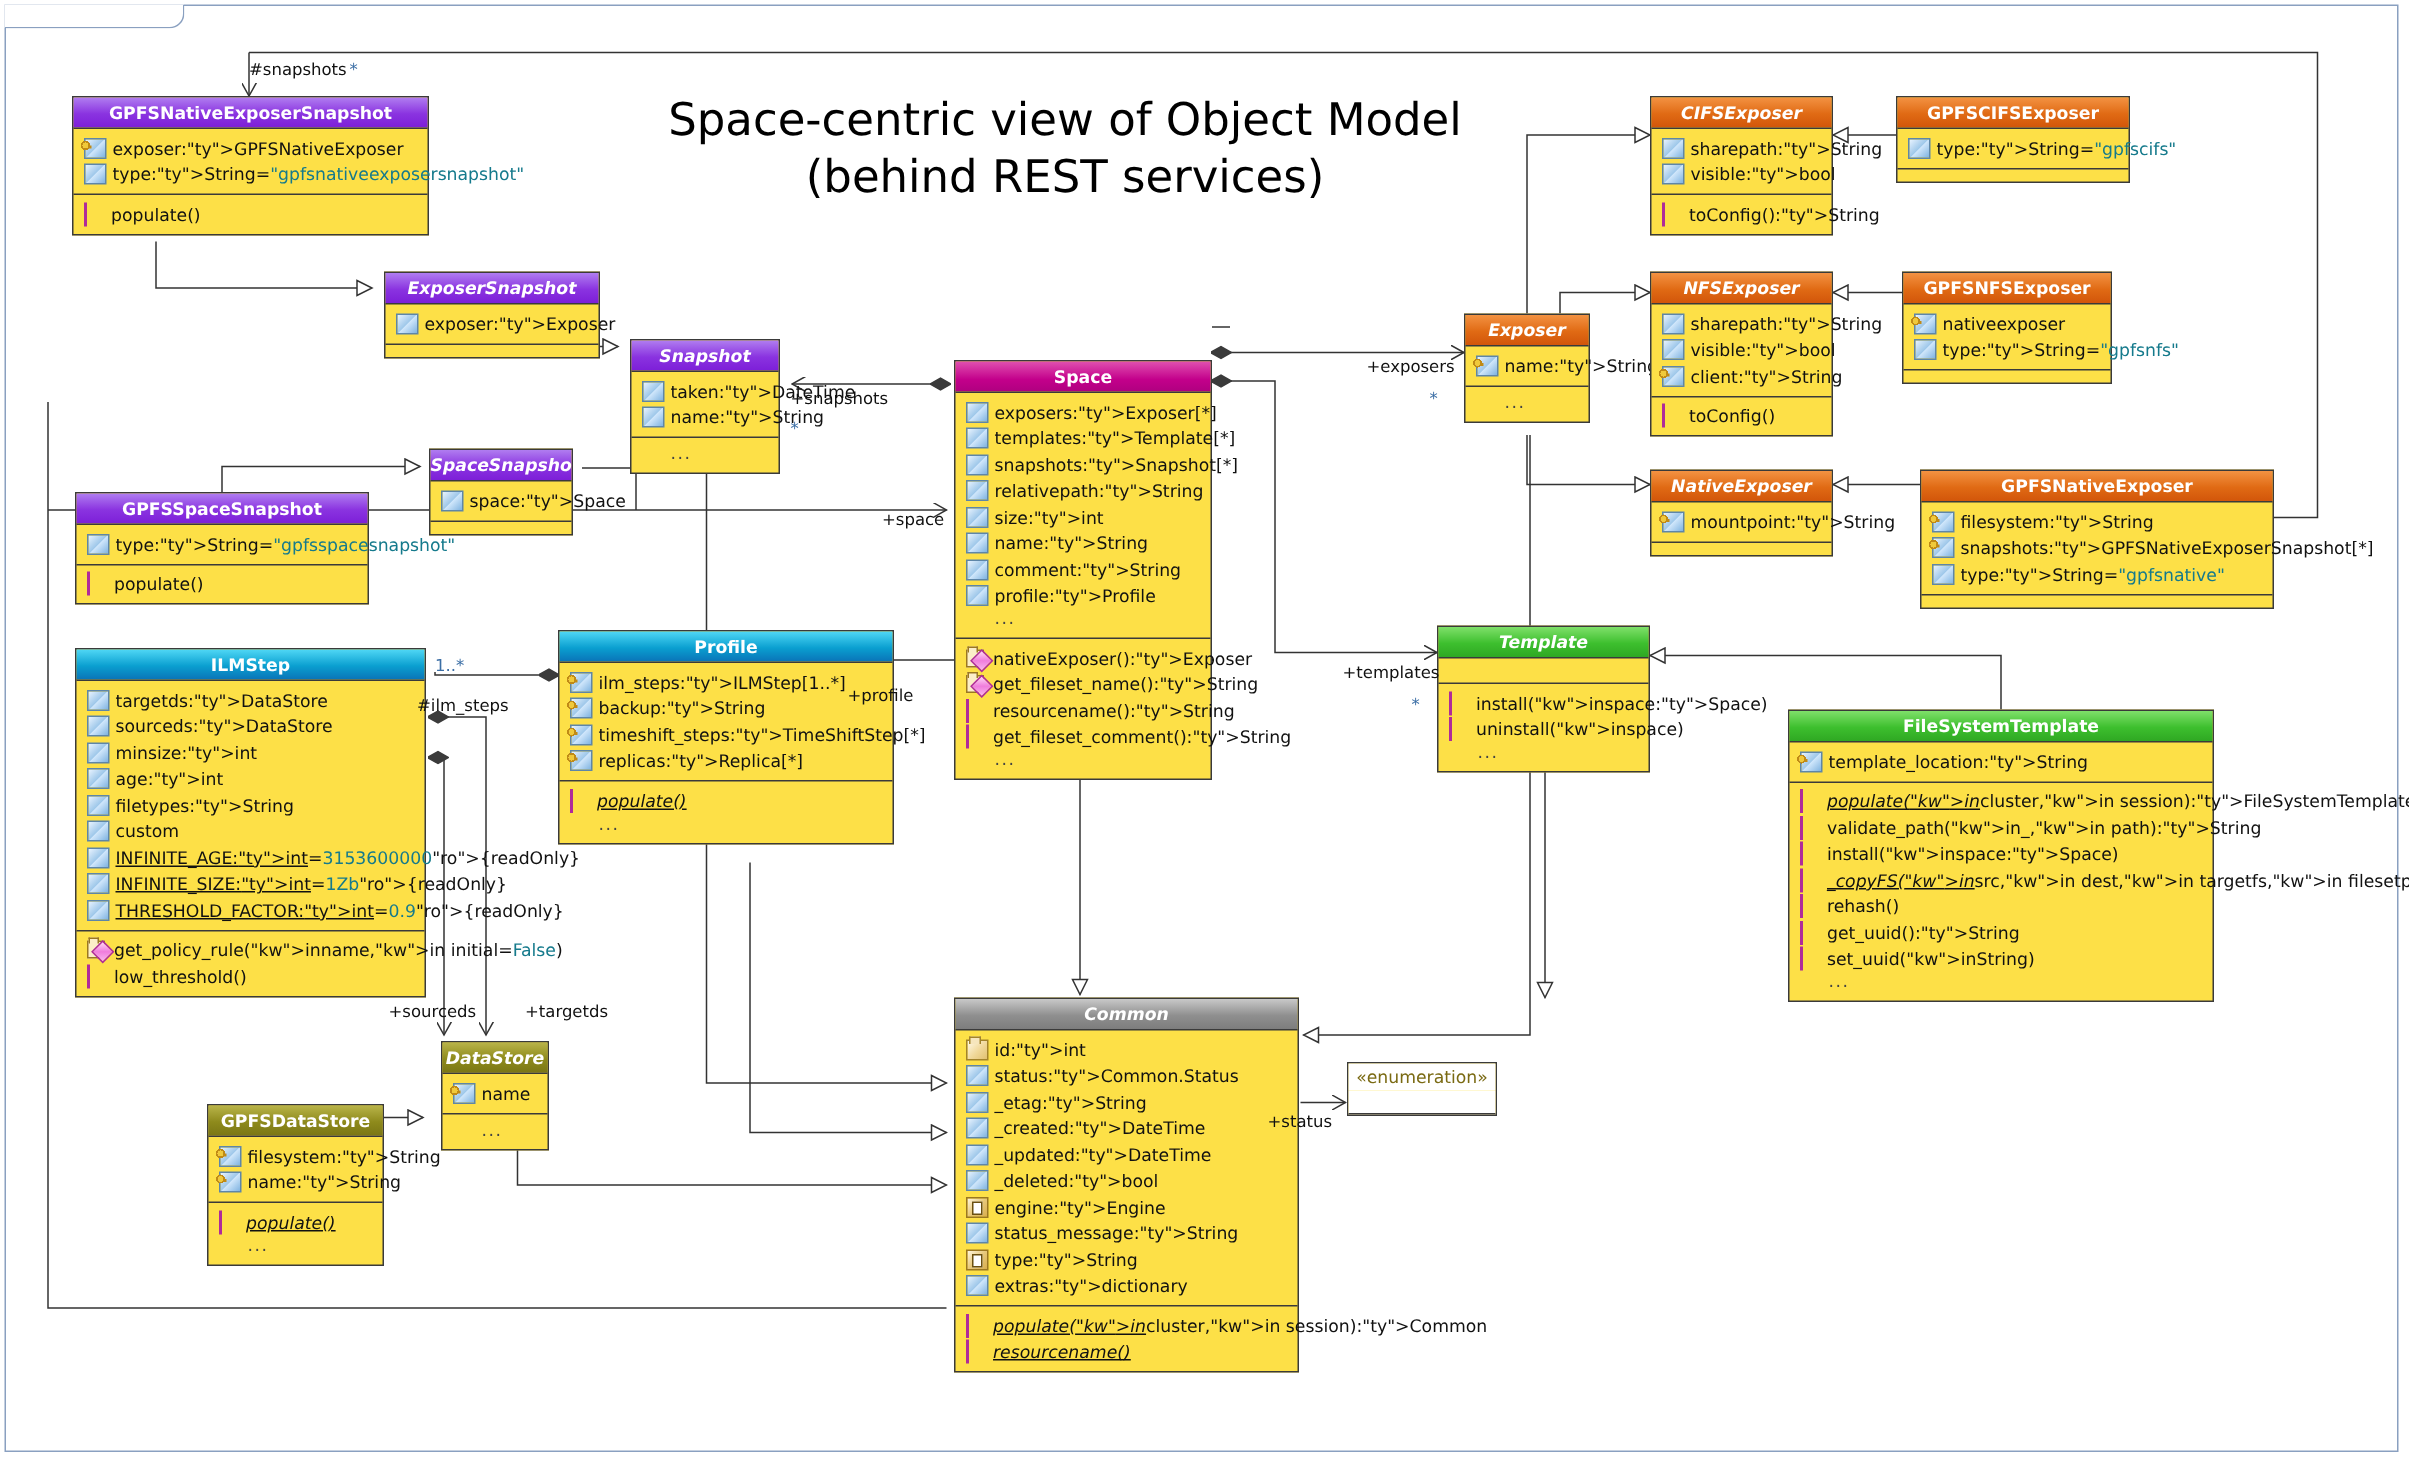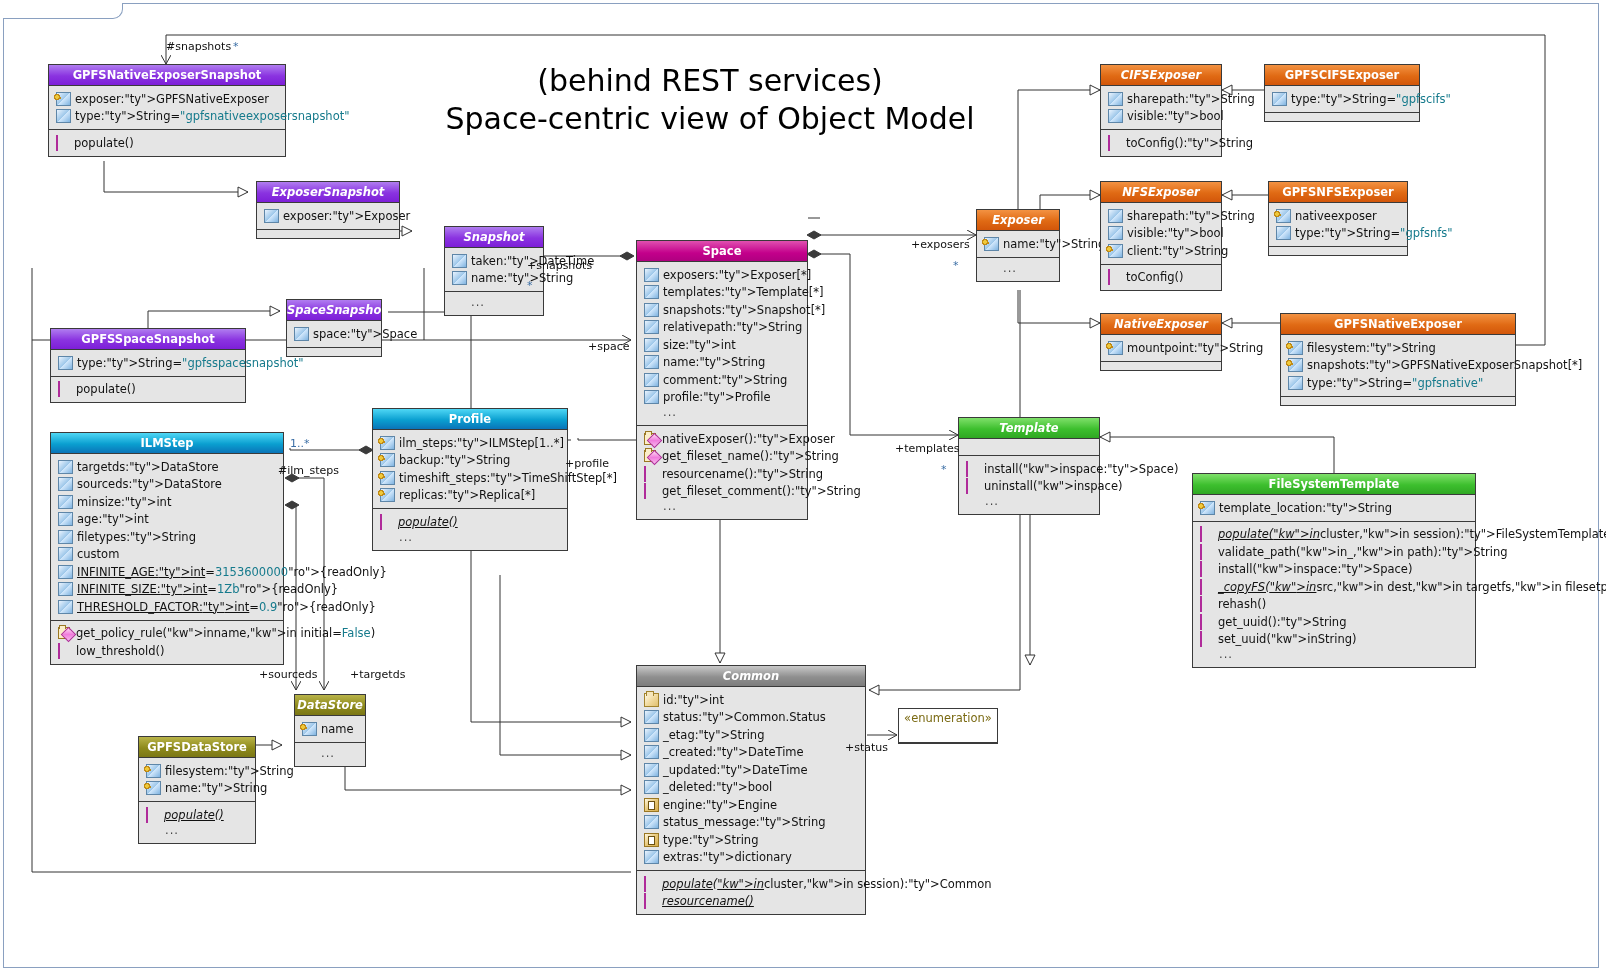--- a/index.html
+++ b/index.html
@@ -4,21 +4,21 @@
 <style>
   html,body{margin:0;padding:0;background:#ffffff;}
   body{font-family:"DejaVu Sans","Liberation Sans",sans-serif;}
   #canvas{position:relative;width:1606px;height:975px;background:#ffffff;overflow:hidden;}
   #frame{position:absolute;left:3px;top:3px;width:1596px;height:965px;border:1px solid #8aa0c0;box-sizing:border-box;}
   #tab{position:absolute;left:3px;top:3px;width:120px;height:16px;border-right:1px solid #8aa0c0;border-bottom:1px solid #8aa0c0;box-sizing:border-box;
        border-bottom-right-radius:10px;background:#ffffff;}
   #svgwires{position:absolute;left:0;top:0;width:1606px;height:975px;}
   .title{position:absolute;text-align:center;font-size:30px;color:#000;line-height:1.25;font-family:"DejaVu Sans","Liberation Sans",sans-serif;}
 
-  .cls{position:absolute;border:1px solid #3a3a3a;background:#e5e5e5;box-sizing:border-box;}
+  .cls{position:absolute;border:1px solid #3a3a3a;background:#fde047;box-sizing:border-box;}
   .hdr{height:21px;line-height:21px;text-align:center;font-size:11.5px;font-weight:bold;color:#ffffff;
        border-bottom:1px solid #3a3a3a;box-sizing:border-box;overflow:hidden;white-space:nowrap;}
   .hdr.it{font-style:italic;}
   .sect{padding:4px 3px 4px 4px;box-sizing:border-box;}
   .sect + .sect{border-top:1px solid #3a3a3a;}
   .row{display:flex;align-items:center;height:17.5px;font-size:11.5px;white-space:nowrap;color:#111;}
   .row .tx{padding-left:4px;}
   .ell{font-size:11.5px;color:#444;padding-left:22px;height:15px;line-height:12px;letter-spacing:1px;}
 
   
@@ -139,22 +139,22 @@
       <path d="M1268 195 L1222 195" marker-end="url(#hollowTriL)"></path>
       <path d="M1280 323 L1222 323" marker-end="url(#hollowTriL)"></path>
 
       <path d="M1334 473 L1334 437 L1100 437" marker-end="url(#hollowTriL)"></path>
 
       <path d="M808 218 L820 218"></path>
     </g>
   </svg>
 
   <div class="title" style="left:420px;top:62px;width:580px;">
+    <div>Space-centric view of Object Model</div>
     <div>(behind REST services)</div>
-    <div>Space-centric view of Object Model</div>
   </div>
 
   <div class="cls" style="left:48px;top:64px;width:238px;">
     <div class="hdr h-purple">GPFSNativeExposerSnapshot</div>
     <div class="sect">
         <div class="row">
           <span class="ic prot"></span>
           <span class="tx">exposer:<span class="&lt;span">"ty"</span>&gt;GPFSNativeExposer</span>
         </div>
         <div class="row"><span class="ic pub"></span><span class="tx">type:<span class="&lt;span">"ty"</span>&gt;String</span>=<span class="st">"gpfsnativeexposersnapshot"</span></div>
@@ -171,21 +171,21 @@
     <div class="hdr h-purple it">ExposerSnapshot</div>
     <div class="sect">
         <div class="row">
           <span class="ic pub"></span>
           <span class="tx">exposer:<span class="&lt;span">"ty"</span>&gt;Exposer</span>
         </div>
       </div>
     <div class="sect" style="height:9px;padding:0;"></div>
   </div>
 
-  <div class="cls" style="left:420px;top:226px;width:100px;margin-left:24px;">
+  <div class="cls" style="left:420px;top:226px;width:100px;">
     <div class="hdr h-purple it">Snapshot</div>
     <div class="sect">
         <div class="row">
           <span class="ic pub"></span>
           <span class="tx">taken:<span class="&lt;span">"ty"</span>&gt;DateTime</span>
         </div>
         <div class="row">
           <span class="ic pub"></span>
           <span class="tx">name:<span class="&lt;span">"ty"</span>&gt;String</span>
         </div>
@@ -319,21 +319,21 @@
             <span class="fold"></span>
             <span class="d"></span>
           </span><span class="tx">get_policy_rule(<span class="&lt;span">"kw"</span>&gt;in</span> name, <span class="&lt;span">"kw"</span>&gt;in initial=<span class="st">False</span>)</div>
         <div class="row">
           <span class="ic op"><span class="dia"></span></span>
           <span class="tx">low_threshold()</span>
         </div>
       </div>
   </div>
 
-  <div class="cls" style="left:372px;top:408px;width:196px;">
+  <div class="cls" style="left:372px;top:420px;width:224px;">
     <div class="hdr h-cyan">Profile</div>
     <div class="sect">
         <div class="row">
           <span class="ic prot"></span>
           <span class="tx">ilm_steps:<span class="&lt;span">"ty"</span>&gt;ILMStep[1..*]</span>
         </div>
         <div class="row">
           <span class="ic prot"></span>
           <span class="tx">backup:<span class="&lt;span">"ty"</span>&gt;String</span>
         </div>

